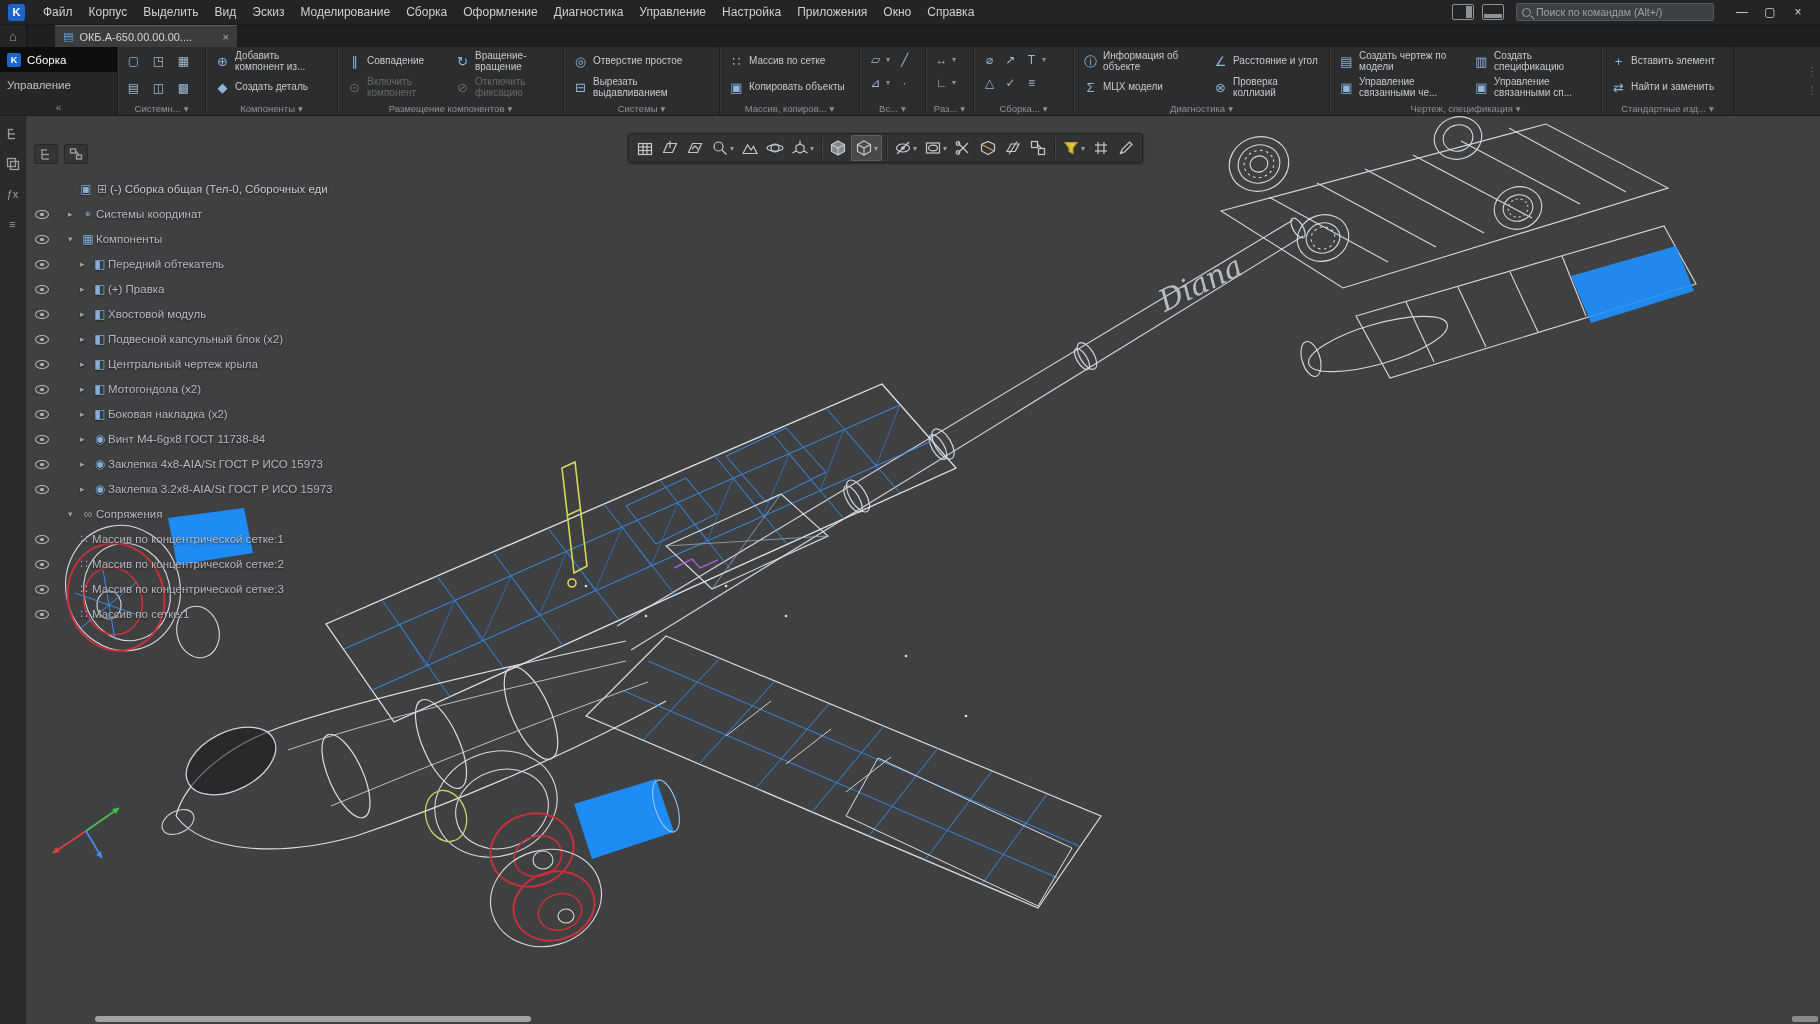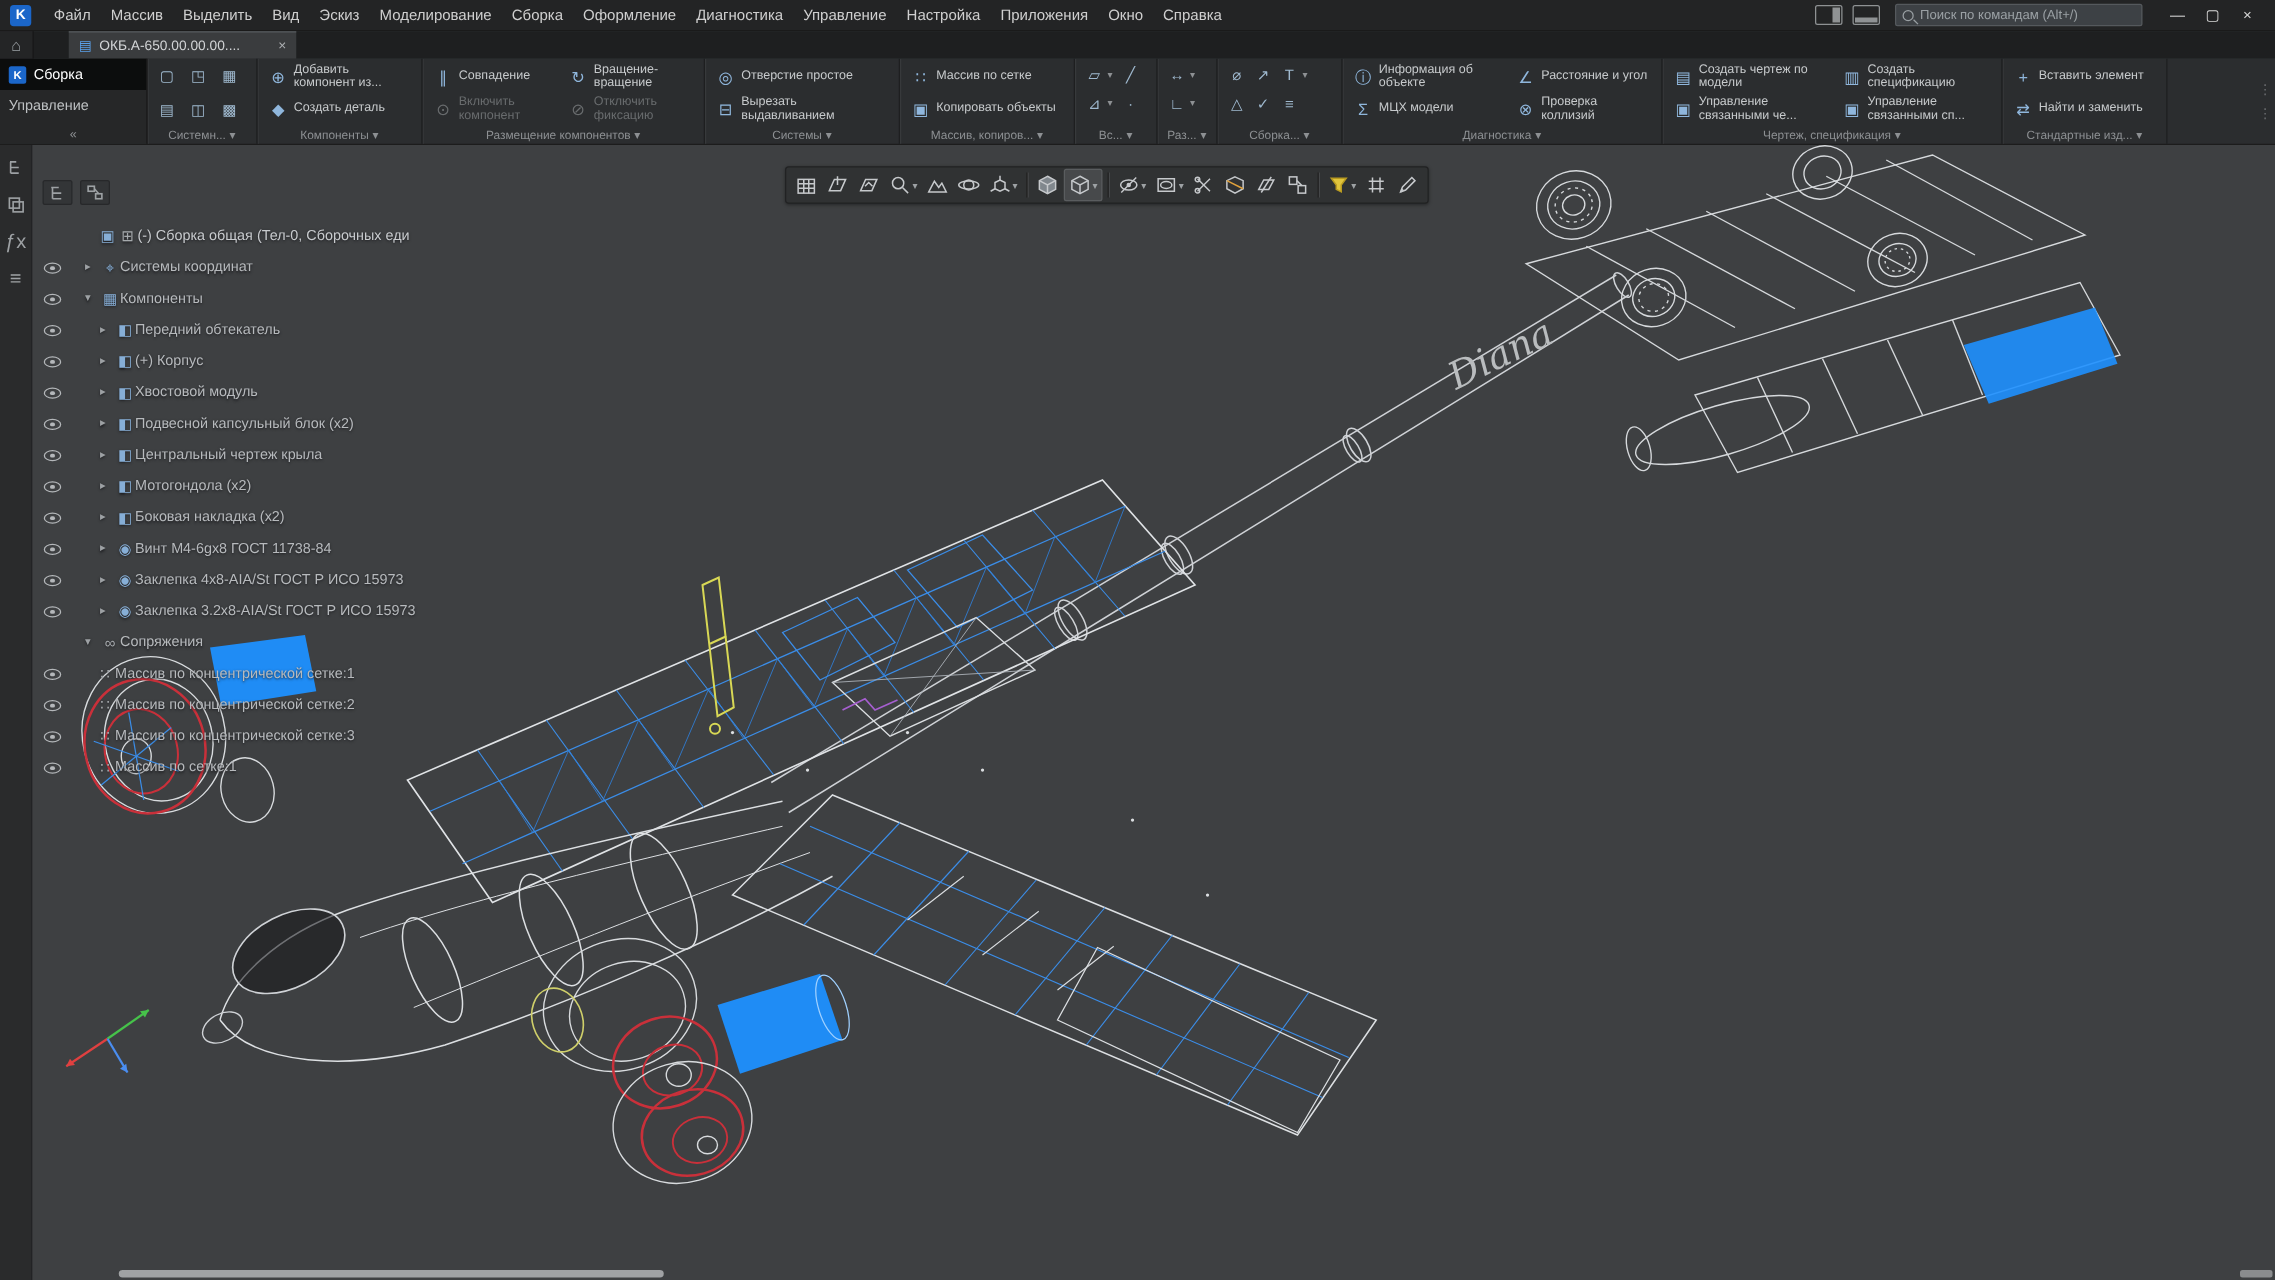--- a/index.html
+++ b/index.html
@@ -50,21 +50,21 @@
   .ribn { width:21px; height:21px; display:flex; align-items:center; justify-content:center; color:#9fb9cf; font-size:12px; border-radius:2px; }
   .sysgrid { display:grid; grid-template-columns:repeat(3,22px); grid-auto-rows:24px; }
   .icorow { display:flex; align-items:center; }
   .smallcar { color:#8d9093; font-size:8px; width:8px; }
   .rspacer { flex:1; }
   .roverflow { width:16px; display:flex; flex-direction:column; align-items:center; justify-content:center; gap:6px; color:#6b6e70; font-size:11px; }
 
   
   .leftstrip { position:absolute; left:0; top:116px; bottom:0; width:26px; background:#2a2b2c; border-right:1px solid #212223;
     display:flex; flex-direction:column; align-items:center; padding-top:8px; gap:10px; }
-  .stripbtn { width:20px; height:20px; display:flex; align-items:center; justify-content:center; color:#9da1a4; font-size:16px; border-radius:2px; }
+  .stripbtn { width:20px; height:20px; display:flex; align-items:center; justify-content:center; color:#9da1a4; font-size:11px; border-radius:2px; }
   .stripsvg { stroke:#9da1a4; fill:none; stroke-width:1.3; width:16px; height:16px; }
 
   
   .canvas-area { position:absolute; left:26px; top:116px; right:0; bottom:0; background:#3e4042; overflow:hidden; }
   .modelsvg { position:absolute; left:0; top:0; }
 
   
   .viewbar { position:absolute; left:602px; top:17px; height:30px; background:#303233; border:1px solid #212223;
     border-radius:3px; display:flex; align-items:center; padding:0 4px; gap:1px; box-shadow:0 1px 3px rgba(0,0,0,.4); }
   .vbtn { height:26px; display:flex; align-items:center; justify-content:center; padding:0 3px; border-radius:2px; }
@@ -93,21 +93,21 @@
   
   .hthumb { position:absolute; left:69px; bottom:2px; width:436px; height:6px; background:#a0a2a4; border-radius:3px; }
   .scorner { position:absolute; right:2px; bottom:2px; width:26px; height:6px; background:#8a8c8e; border-radius:2px; }
 </style>
 </head>
 <body>
 
 <div class="menubar">
   <span class="applogo">K</span>
   <span class="mitem">Файл</span>
-  <span class="mitem">Массив</span>
+  <span class="mitem">Корпус</span>
   <span class="mitem">Выделить</span>
   <span class="mitem">Вид</span>
   <span class="mitem">Эскиз</span>
   <span class="mitem">Моделирование</span>
   <span class="mitem">Сборка</span>
   <span class="mitem">Оформление</span>
   <span class="mitem">Диагностика</span>
   <span class="mitem">Управление</span>
   <span class="mitem">Настройка</span>
   <span class="mitem">Приложения</span>
@@ -746,21 +746,21 @@
     <div class="trow lvl2">
       <span class="eyes"></span>
       <span class="exp">▸</span>
       <span class="tic">◧</span>
       <span class="tlb">Передний обтекатель</span>
     </div>
     <div class="trow lvl2">
       <span class="eyes"></span>
       <span class="exp">▸</span>
       <span class="tic">◧</span>
-      <span class="tlb">(+) Корпус</span>
+      <span class="tlb">(+) Правка</span>
     </div>
     <div class="trow lvl2">
       <span class="eyes"></span>
       <span class="exp">▸</span>
       <span class="tic">◧</span>
       <span class="tlb">Хвостовой модуль</span>
     </div>
     <div class="trow lvl2">
       <span class="eyes"></span>
       <span class="exp">▸</span>

